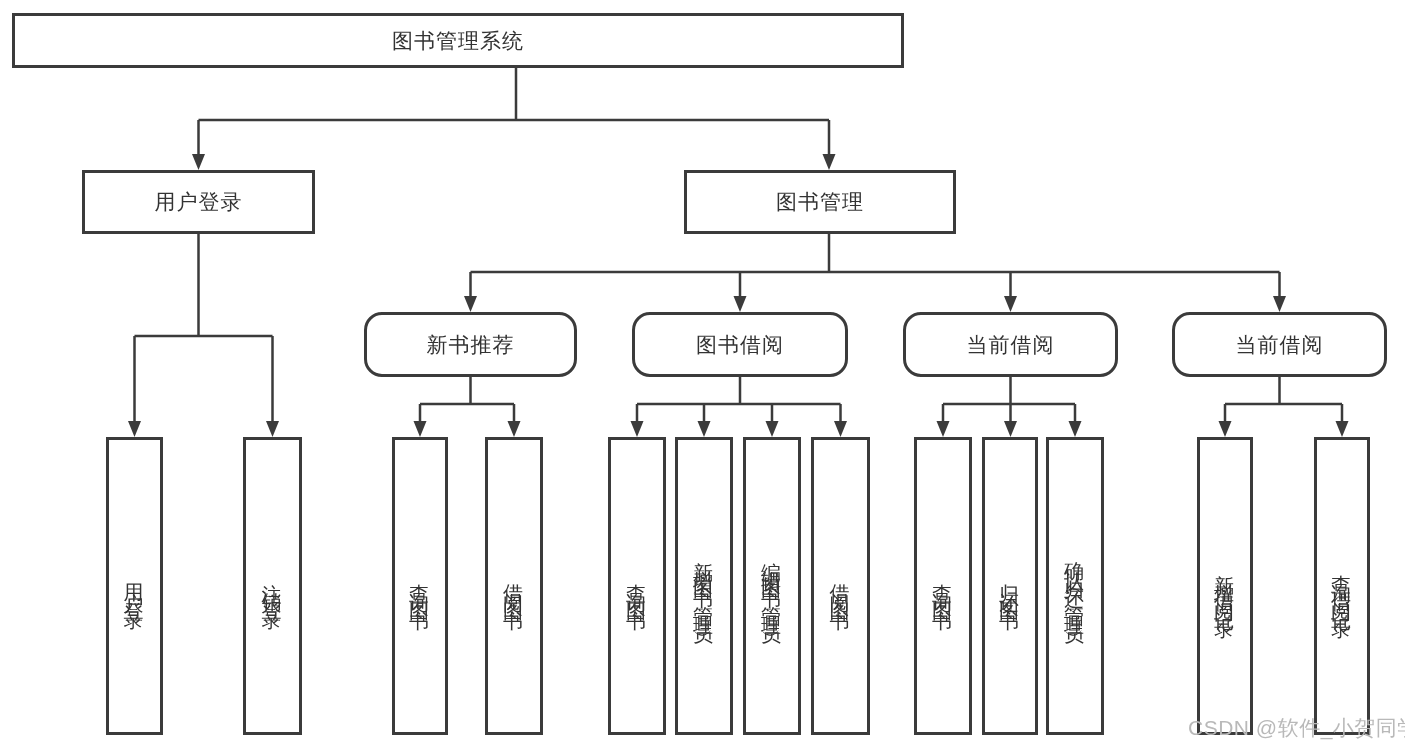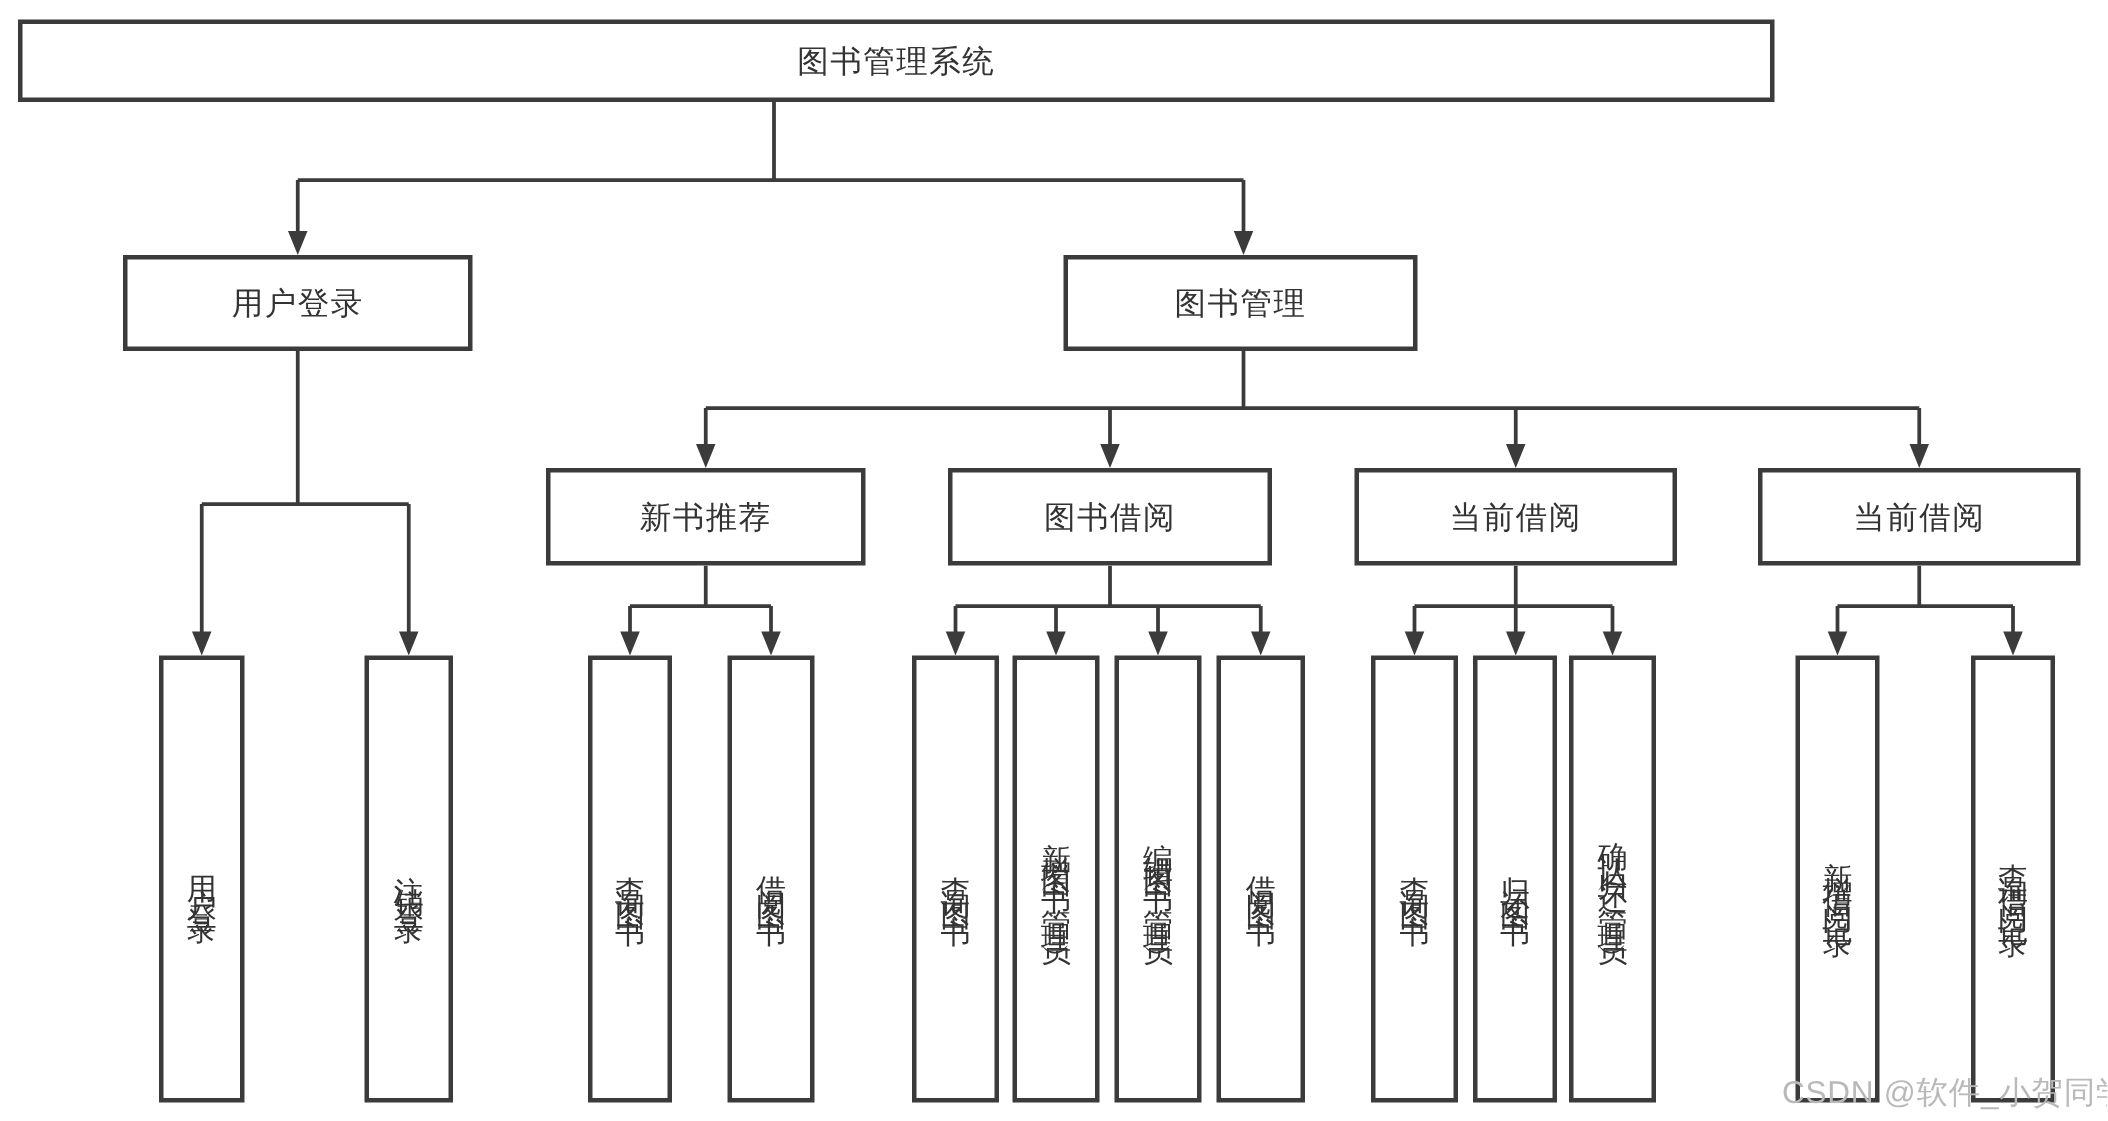--- a/index.html
+++ b/index.html
@@ -24,21 +24,21 @@
     border:3px solid var(--stroke);
     background:var(--box-bg);
     display:flex;align-items:center;justify-content:center;
     z-index:1;
   }
   .node .hlabel{
     font-size:21px;color:var(--text);
     letter-spacing:1px;white-space:nowrap;
   }
   .leaf{top:437px;height:298px;}
-  .lvl3{top:312px;height:65px;}
+  .lvl3{top:312px;height:65px;border-radius:18px;}
   .lvl2{top:170px;height:64px;}
   .vtext{
     writing-mode:vertical-rl;
     text-orientation:mixed;
     font-size:20px;
     letter-spacing:9px;
     color:var(--text);
     white-space:nowrap;
   }
   .watermark{
@@ -103,28 +103,28 @@
              M697.5 421 h13 L704 437 Z
              M765.5 421 h13 L772 437 Z
              M834 421 h13 L840.5 437 Z
              M936.5 421 h13 L943 437 Z
              M1004 421 h13 L1010.5 437 Z
              M1068.5 421 h13 L1075 437 Z
              M1218.5 421 h13 L1225 437 Z
              M1335.5 421 h13 L1342 437 Z"></path>
   </svg>
 
-  <div class="node" style="left:12px;top:13px;width:1171px;height:55px">
+  <div class="node" style="left:12px;top:13px;width:892px;height:55px">
     <span class="hlabel">图书管理系统</span>
   </div>
 
   <div class="node lvl2" style="left:82px;width:233px">
     <span class="hlabel">用户登录</span>
   </div>
-  <div class="node lvl2" style="left:709px;width:236px">
+  <div class="node lvl2" style="left:684px;width:272px">
     <span class="hlabel">图书管理</span>
   </div>
 
   <div class="node lvl3" style="left:364px;width:213px">
     <span class="hlabel">新书推荐</span>
   </div>
   <div class="node lvl3" style="left:632px;width:216px">
     <span class="hlabel">图书借阅</span>
   </div>
   <div class="node lvl3" style="left:903px;width:215px">

